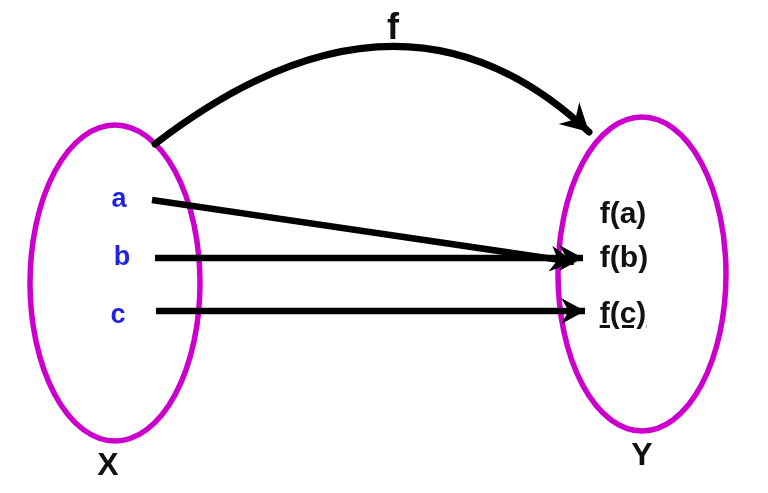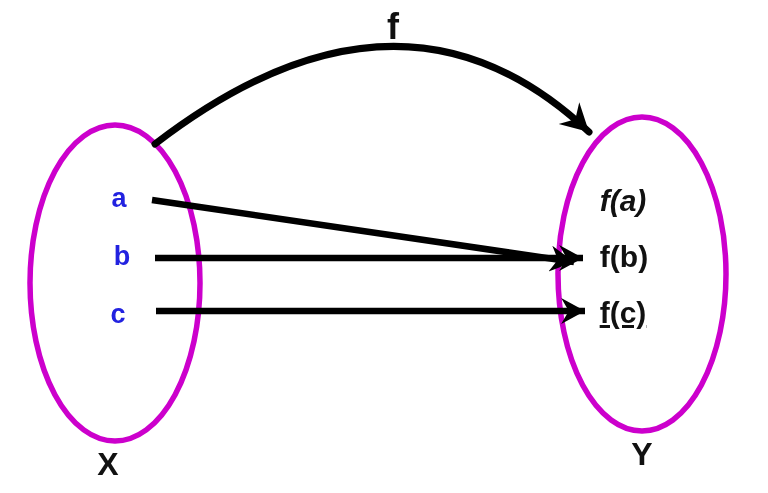--- a/index.html
+++ b/index.html
@@ -58,20 +58,20 @@
     <line x1="155" y1="258" x2="583" y2="258" stroke-width="6.5" marker-end="url(#stealth)" stroke="#000000"></line>
     <line x1="156" y1="311" x2="585" y2="311" stroke-width="6.5" marker-end="url(#stealth)" stroke="#000000"></line>
   </svg>
 
   <div class="lbl fn" style="left:393px; top:27px;">f</div>
 
   <div class="lbl blue" style="left:119px; top:198px;">a</div>
   <div class="lbl blue" style="left:122px; top:256px;">b</div>
   <div class="lbl blue" style="left:118px; top:314px;">c</div>
 
-  <div class="lbl image" style="left:623px; top:201px;font-style:italic;">f(a)</div>
+  <div class="lbl image" style="left:623px; top:213px;">f(a)</div>
   <div class="lbl image" style="left:624px; top:257px;">f(b)</div>
   <div class="lbl image" style="left:623px; top:313px;text-decoration:underline;">f(c)</div>
 
   <div class="lbl setname" style="left:108px; top:464px;">X</div>
   <div class="lbl setname" style="left:642px; top:454px;">Y</div>
 
 </div>
 
 </body></html>

